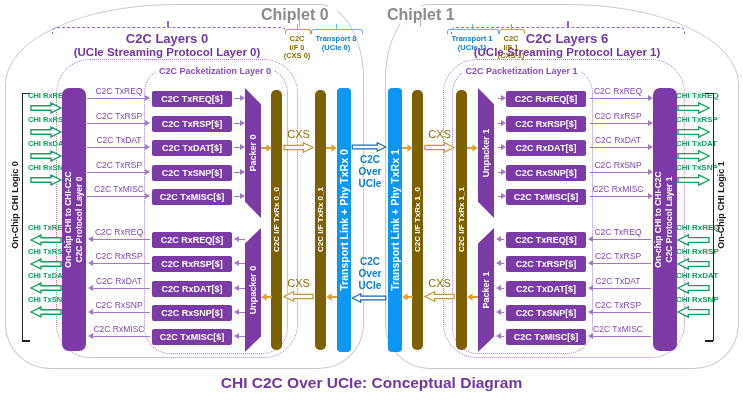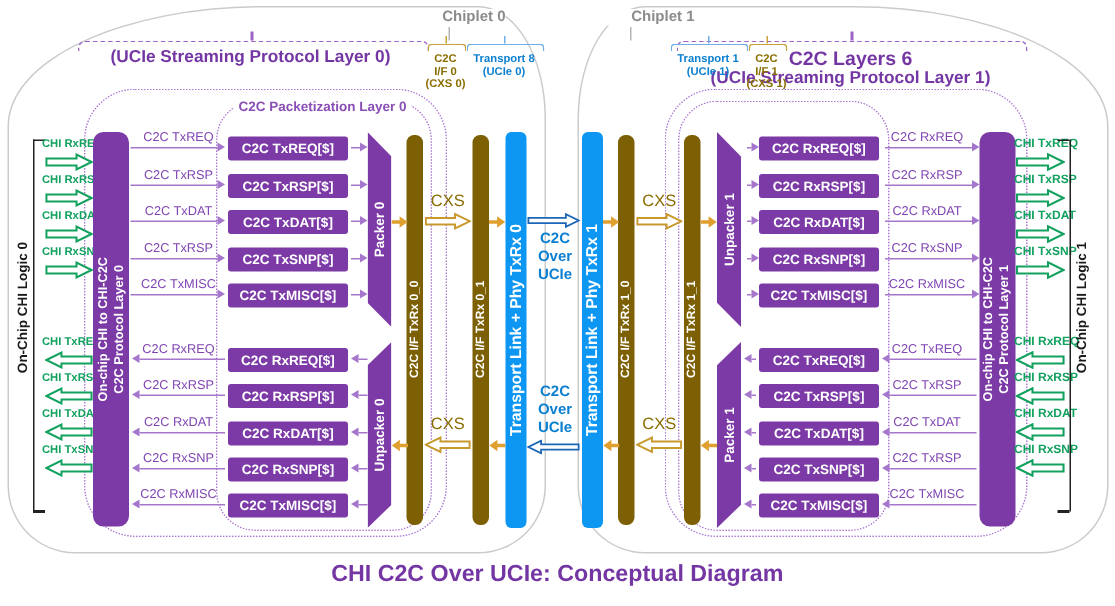--- a/index.html
+++ b/index.html
@@ -3,21 +3,21 @@
 <meta charset="utf-8">
 <style>
   html,body{margin:0;padding:0;background:#fff;}
   .stage{position:relative;width:743px;height:404px;background:#fff;overflow:hidden;
          font-family:"Liberation Sans", sans-serif;}
   .abs{position:absolute;}
   
   .chip{position:absolute;border:1.6px solid #cbcbcb;background:transparent;}
   .chip0{border-radius:170px 45px 45px 45px / 80px 75px 45px 45px;}
   .chip1{border-radius:45px 170px 45px 45px / 75px 80px 45px 45px;}
-  .chiplbl{position:absolute;font-size:10px;font-weight:bold;color:#8c8c8c;text-align:right;background:#fff;}
+  .chiplbl{position:absolute;font-size:16px;font-weight:bold;color:#8c8c8c;text-align:left;background:#fff;}
   .chiptick{position:absolute;width:1.2px;background:#b5b5b5;}
   
   .dotrect{position:absolute;border:1.4px dotted #aa77d2;border-radius:26px;}
   .dotrect.big{border-radius:34px;}
   
   .bbrace{position:absolute;height:6px;border-top:1.6px dashed #9d63c8;border-left:1.6px dashed #9d63c8;border-right:1.6px dashed #9d63c8;border-radius:5px 5px 0 0;}
   .btick{position:absolute;width:1.6px;background:#9d63c8;}
   .sbrace{position:absolute;height:4px;border-top:1.2px solid;border-left:1.2px solid;border-right:1.2px solid;border-radius:3px 3px 0 0;}
   .sbrace.olive{border-color:#c9a13d;} .sbrace.blue{border-color:#6faee6;}
   .stick{position:absolute;width:1.2px;height:5px;}
@@ -76,20 +76,21 @@
   <div class="chip chip1" style="left:385px;top:4px;width:352px;height:363px;"></div>
 
   <div class="chiplbl" style="left:261px;top:6px;width:76px;">Chiplet 0</div>
   <div class="chiptick" style="left:299px;top:18px;height:9px;"></div>
   <div class="chiplbl" style="left:387px;top:6px;width:76px;">Chiplet 1</div>
   <div class="chiptick" style="left:420px;top:18px;height:9px;"></div>
 
   <div class="bbrace" style="left:52px;top:27px;width:232px;"></div>
   <div class="btick" style="left:167px;top:21px;height:6px;"></div>
   <div class="lt1" style="left:37px;top:32px;width:260px;">
+    <span>C2C Layers 0</span>
     <span class="lt2">(UCIe Streaming Protocol Layer 0)</span>
   </div>
   <div class="bbrace" style="left:451px;top:27px;width:232px;"></div>
   <div class="btick" style="left:567px;top:21px;height:6px;"></div>
   <div class="lt1" style="left:437px;top:32px;width:260px;">
     <span>C2C Layers 6</span>
     <span class="lt2">(UCIe Streaming Protocol Layer 1)</span>
   </div>
 
   <div class="sbrace olive" style="left:285px;top:29px;width:24px;"></div>
@@ -117,20 +118,21 @@
     <span style="display:block">C2C</span>
     <span style="display:block">I/F 1</span>
     <span style="display:block">(CXS 1)</span>
   </div>
 
   <div class="dotrect big" style="left:56px;top:59px;width:240px;height:297px;"></div>
   <div class="dotrect" style="left:144px;top:67px;width:142px;height:285px;"></div>
   <div class="packlbl" style="left:144px;top:66px;width:142px;"><span>C2C Packetization Layer 0</span></div>
   <div class="dotrect big" style="left:443px;top:59px;width:240px;height:297px;"></div>
   <div class="dotrect" style="left:452px;top:67px;width:139px;height:285px;"></div>
+  <div class="packlbl" style="left:452px;top:66px;width:139px;"><span>C2C Packetization Layer 1</span></div>
 
   <div class="vt dark" style="left:-44px;top:199px;width:120px;height:12px;font-size:9px;">On-Chip CHI Logic 0</div>
   <div class="bracketline" style="left:22px;top:93px;height:248px;"></div>
   <div class="brtick" style="left:22px;top:92.5px;"></div>
   <div class="brtick" style="left:22px;top:340px;"></div>
 
   <div class="glabel" style="left:28px;top:91px;width:36px;">CHI RxREQ</div>
   <svg class="abs" style="left:30px;top:102px" width="32" height="12" viewBox="0 0 33.5 12">
       <use href="#ba" fill="#fff" stroke="#12a15e" stroke-width="1.4"></use>
     </svg>

